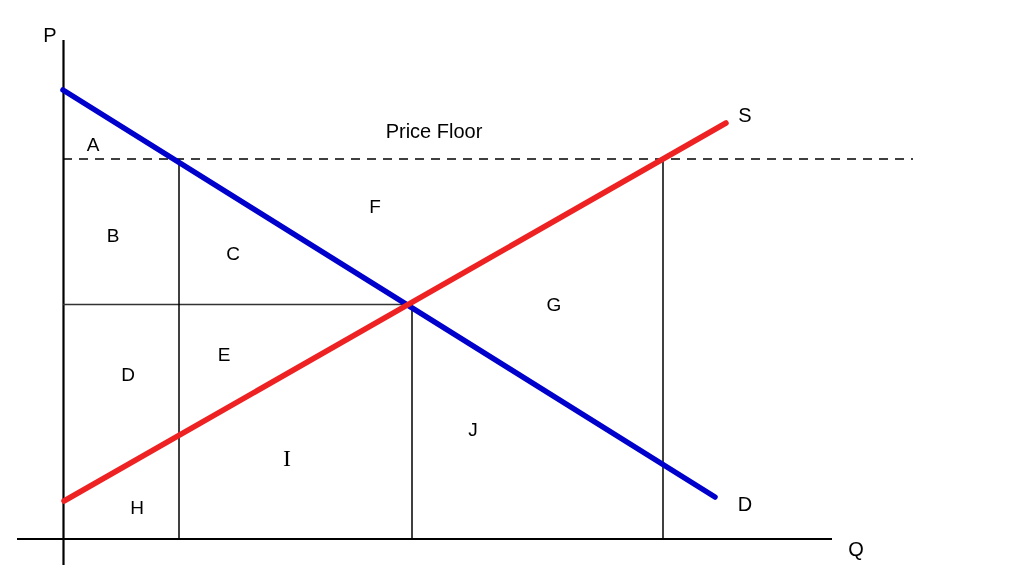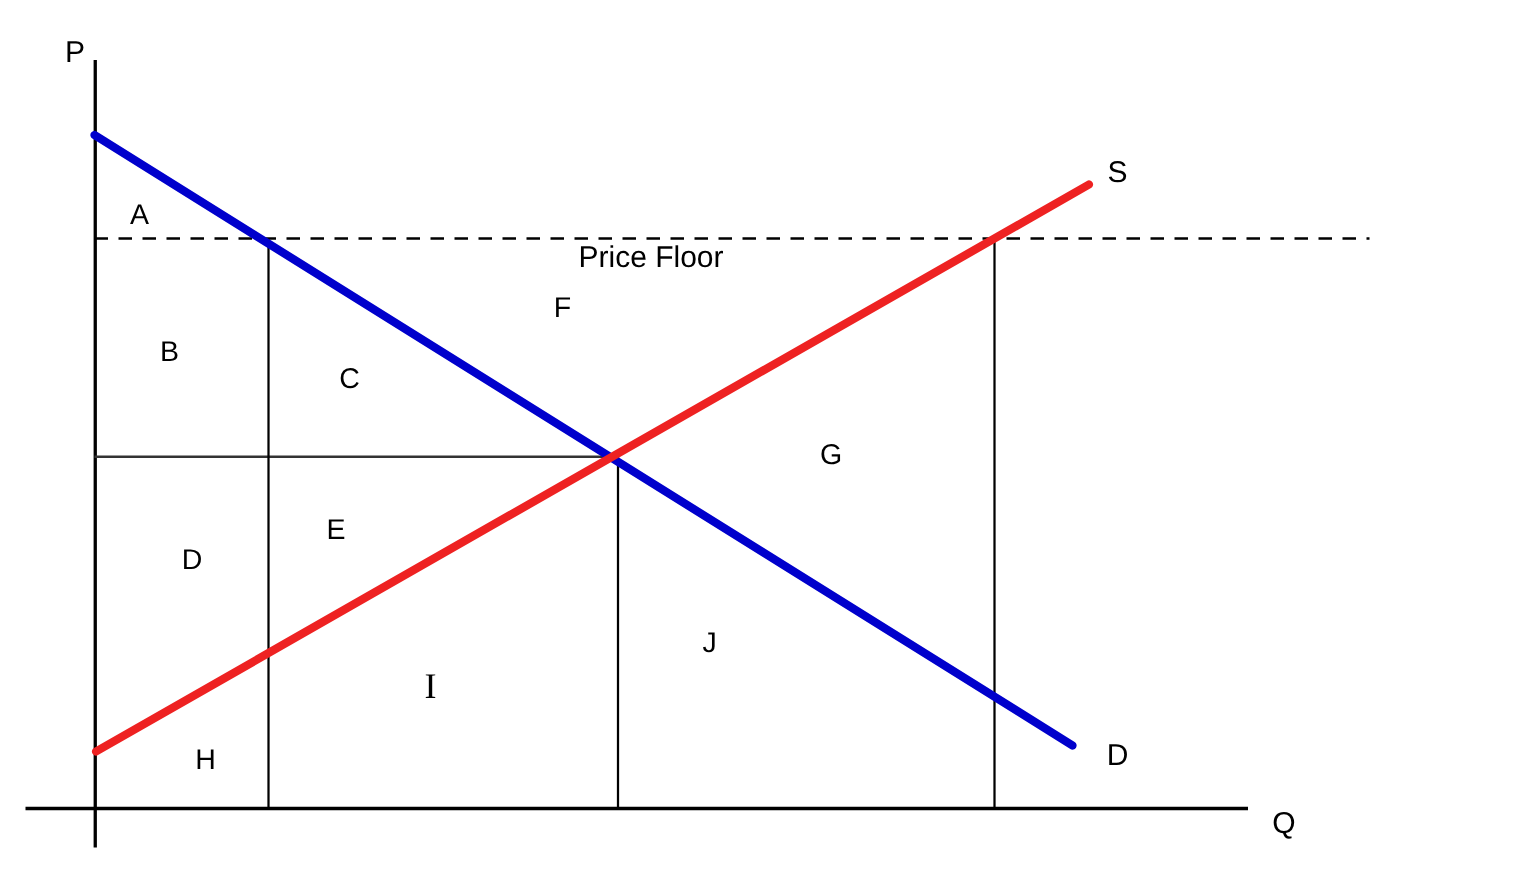--- a/index.html
+++ b/index.html
@@ -71,21 +71,21 @@
     <line x1="663" y1="159" x2="663" y2="539" stroke="#000000" stroke-width="1.5"></line>
 
     <line x1="63" y1="90" x2="715" y2="497" stroke="#0000cc" stroke-width="5.5" stroke-linecap="round"></line>
 
     <line x1="64" y1="501" x2="726" y2="123" stroke="#ee2222" stroke-width="5.5" stroke-linecap="round"></line>
   </svg>
 
   <div class="lbl axis-lbl" style="left:50px; top:35px;">P</div>
   <div class="lbl axis-lbl" style="left:856px; top:549px;">Q</div>
 
-  <div class="lbl floor-lbl" style="left:434px; top:131px;margin-top:41px;">Price Floor</div>
+  <div class="lbl floor-lbl" style="left:434px; top:131px;">Price Floor</div>
 
   <div class="lbl curve-lbl" style="left:745px; top:115px;">S</div>
   <div class="lbl curve-lbl" style="left:745px; top:504px;">D</div>
 
   <div class="lbl" style="left:93px; top:144px;">A</div>
   <div class="lbl" style="left:113px; top:235px;">B</div>
   <div class="lbl" style="left:233px; top:253px;">C</div>
   <div class="lbl" style="left:128px; top:374px;">D</div>
   <div class="lbl" style="left:224px; top:354px;">E</div>
   <div class="lbl" style="left:375px; top:206px;">F</div>

